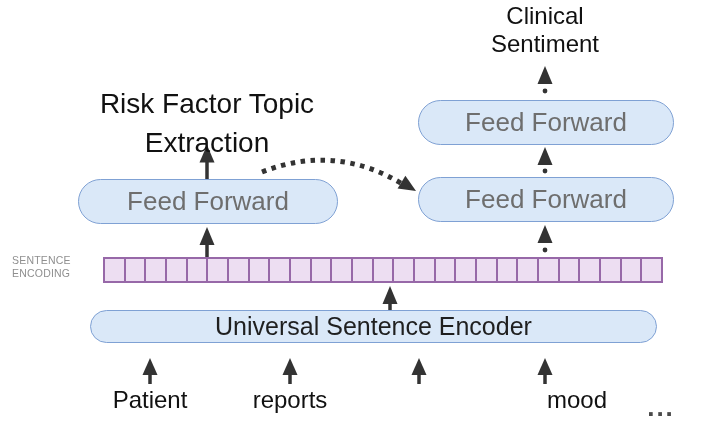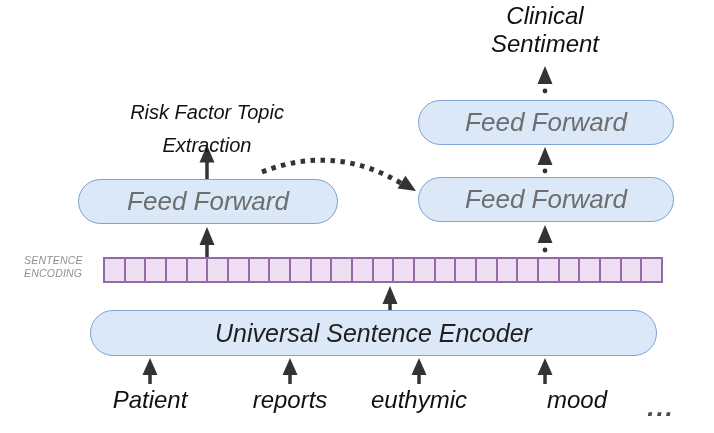--- a/index.html
+++ b/index.html
@@ -7,21 +7,20 @@
     padding: 0;
     background: #ffffff;
     font-family: "Liberation Sans", sans-serif;
   }
   .canvas {
     position: relative;
     width: 714px;
     height: 433px;
     background: #ffffff;
     overflow: hidden;
-    font-style: italic;
   }
   .arrows {
     position: absolute;
     left: 0; top: 0;
     width: 714px; height: 433px;
     pointer-events: none;
   }
   .arrows .shaft {
     stroke: var(--arrow, #333);
     stroke-width: 3.5;
@@ -47,33 +46,33 @@
     display: flex;
     align-items: center;
     justify-content: center;
     white-space: nowrap;
   }
   .ff-text { color: var(--ff-text, #6e6e6e); font-size: 26px; }
   .use-text { color: var(--encoder-text, #1f1f1f); font-size: 25px; }
   .ff-left   { left: 78px;  top: 179px; width: 260px; height: 45px; }
   .ff-right-upper { left: 418px; top: 100px; width: 256px; height: 45px; }
   .ff-right-lower { left: 418px; top: 177px; width: 256px; height: 45px; }
-  .use-box   { left: 90px;  top: 310px; width: 567px; height: 46px; }
+  .use-box   { left: 90px;  top: 310px; width: 567px; height: 33px; }
   .task-label {
     position: absolute;
     color: var(--label-text, #111);
     text-align: center;
     white-space: pre-line;
     transform: translateX(-50%);
   }
   .clinical { left: 545px; top: 2px;  font-size: 24px; line-height: 28px; }
-  .risk     { left: 207px; top: 96px; font-size: 20px; line-height: 33px; }
+  .risk     { left: 207px; top: 84px; font-size: 28px; line-height: 39px; }
   .enc-label {
     position: absolute;
-    left: 24px; top: 254px;
+    left: 12px; top: 254px;
     font-size: 10.5px;
     line-height: 12.5px;
     letter-spacing: 0.2px;
     color: var(--encoding-label, #8f8f8f);
     white-space: pre-line;
   }
   .strip {
     position: absolute;
     left: 103px; top: 257px;
     width: 560px; height: 26px;
@@ -210,17 +209,16 @@
       <div class="cell"></div>
       <div class="cell"></div>
       <div class="cell"></div>
       <div class="cell"></div>
     </div>
 
   <div class="pill use-text use-box">Universal Sentence Encoder</div>
 
   <span class="token t1">reports</span>
   <span class="token t0">Patient</span>
-  <span class="token t2">euthymic</span>
   <span class="token t3">mood</span>
 
   <span class="ellipsis">...</span>
 </div>
 
 </body></html>

